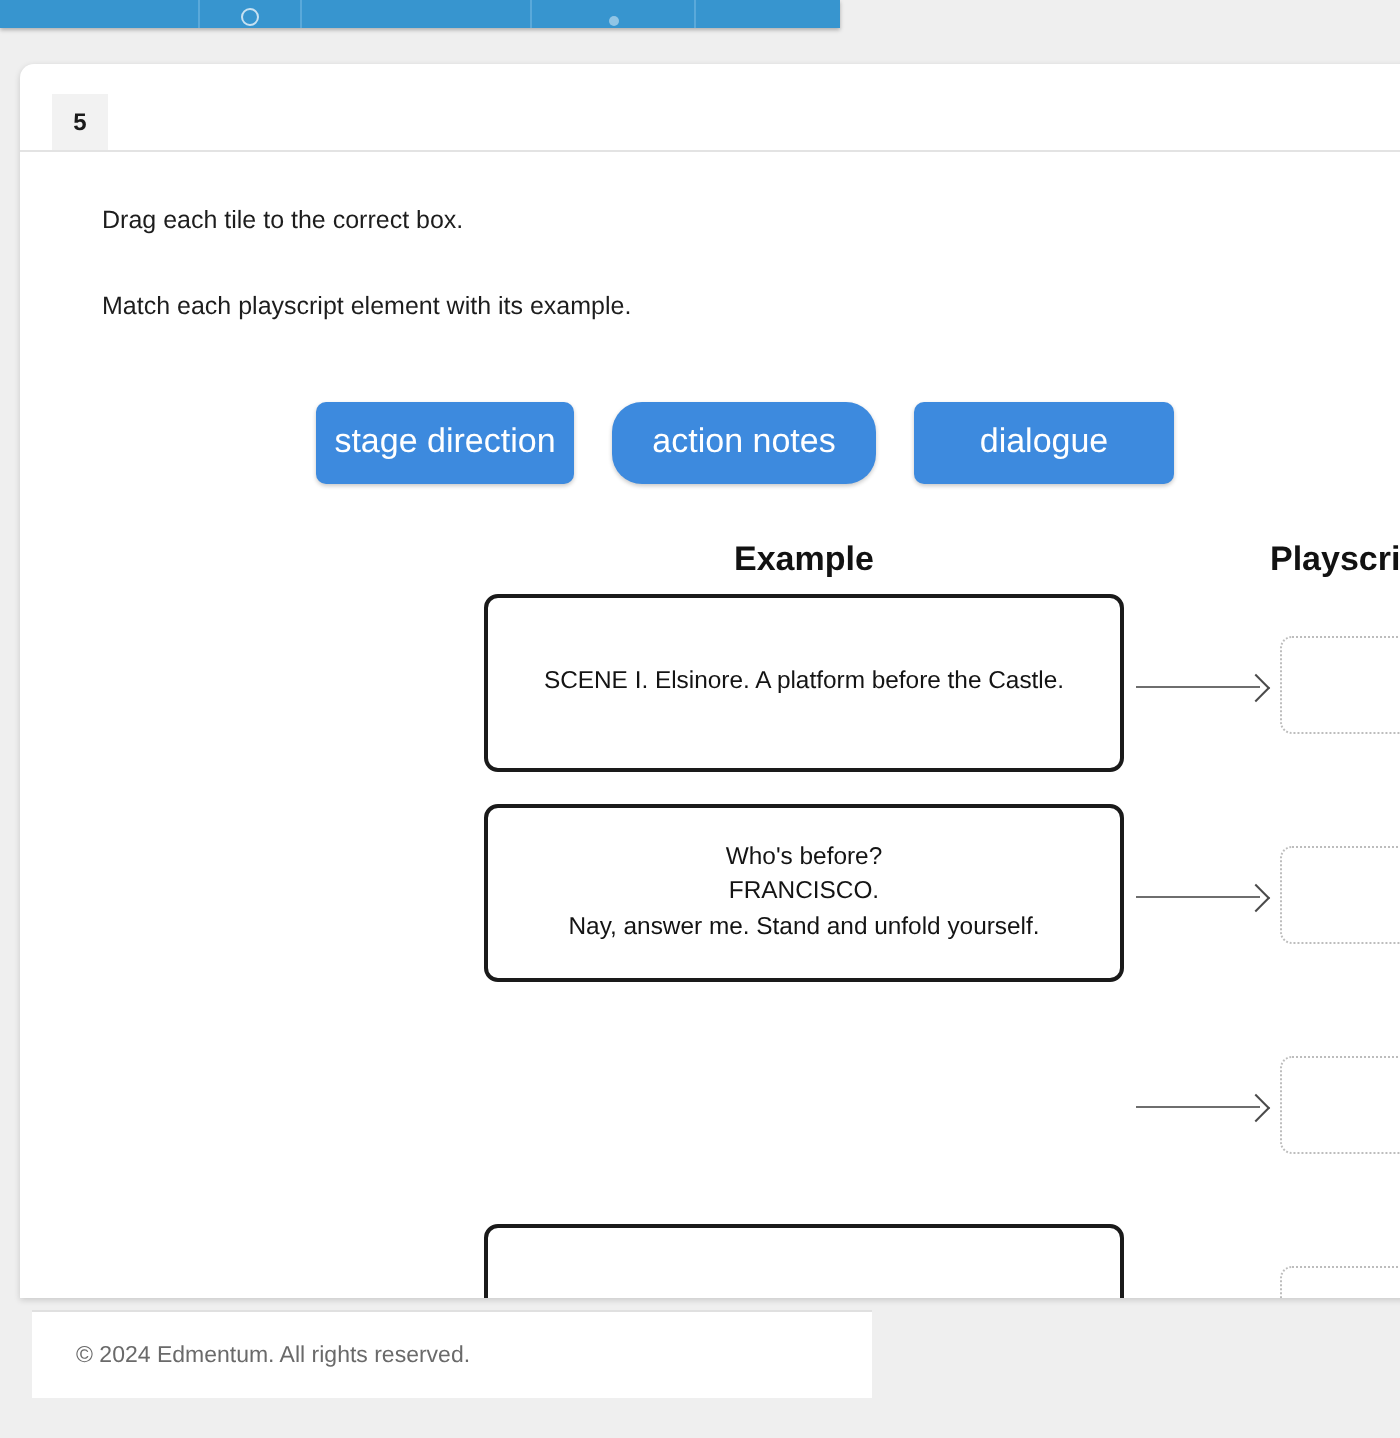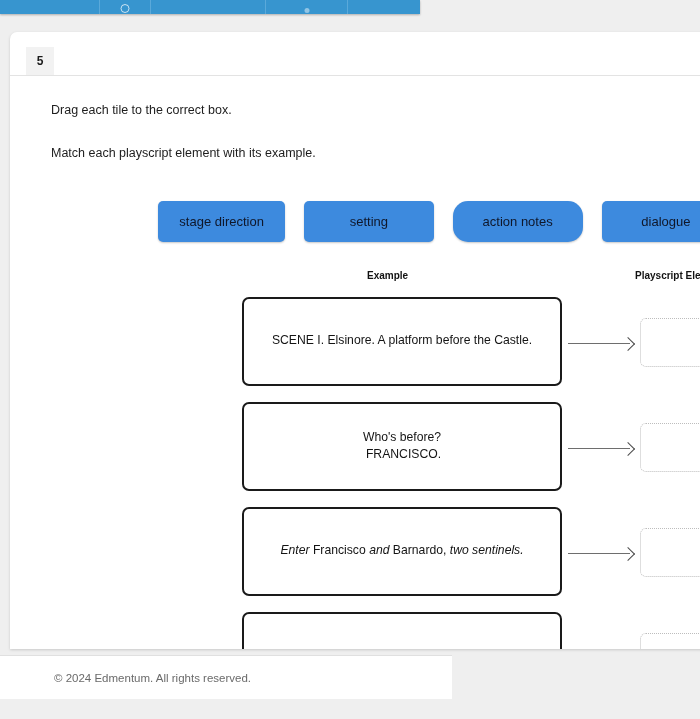--- a/index.html
+++ b/index.html
@@ -118,22 +118,22 @@
 
   
   #tiles {
     margin-top: 39px;
     margin-left: 148px;
     display: flex;
     gap: 19px;
   }
   .tile {
     background: #3d8ade;
-    color: #0f172a;
-    font-size: 13px;
+    color: #ffffff;
+    font-size: 17px;
     border-radius: 5px;
     height: 41px;
     display: flex;
     align-items: center;
     justify-content: center;
     white-space: nowrap;
     box-shadow: 0 1px 2px rgba(0,0,0,0.22);
     cursor: grab;
     user-select: none;
   }
@@ -143,21 +143,21 @@
   .tile-w4 { width: 130px; }
 
   
   #col-headers {
     margin-top: 28px;
     position: relative;
     height: 18px;
   }
   .col-h {
     position: absolute;
-    font-size: 10px;
+    font-size: 17px;
     font-weight: bold;
     color: #121212;
     white-space: nowrap;
   }
   #col-h-example { left: 357px; }
   #col-h-element { left: 625px; }
 
   
   .match-row {
     position: relative;
@@ -172,21 +172,21 @@
     top: 0;
     width: 320px;
     height: 89px;
     border: 2px solid #1a1a1a;
     border-radius: 7px;
     box-sizing: border-box;
     background: #fff;
     display: flex;
     align-items: center;
     justify-content: center;
-    text-align: right;
+    text-align: center;
     padding: 4px 20px;
     font-size: 12.2px;
     color: #141414;
     line-height: 1.45;
   }
   .example-box .etext { display: block; }
   .example-box em { font-style: italic; }
 
   .connector {
     position: absolute;
@@ -222,29 +222,28 @@
     height: 49px;
     border: 1.5px dotted #bdbdbd;
     border-radius: 6px;
     box-sizing: border-box;
     background: #fff;
   }
 
   
   #footer {
     position: absolute;
-    left: 0;
+    left: 16px;
     top: 655px;
     width: 420px;
     height: 43px;
     background: #ffffff;
     border-top: 1px solid #e0e0e0;
     display: flex;
     align-items: center;
-    padding-left: 32px;
   }
   #footer-text {
     margin-left: 22px;
     font-size: 11.5px;
     color: #6a6a6a;
   }
 </style>
 </head>
 <body>
 
@@ -264,21 +263,20 @@
 
   <div id="qtab-row">
     <div id="qtab">5</div>
   </div>
 
   <div class="instr" id="instr1">Drag each tile to the correct box.</div>
   <div class="instr" id="instr2">Match each playscript element with its example.</div>
 
   <div id="tiles">
     <div class="tile tile-w1">stage direction</div>
-    <div class="tile tile-w2">setting</div>
     <div class="tile tile-w3">action notes</div>
     <div class="tile tile-w4">dialogue</div>
   </div>
 
   <div id="col-headers">
     <div class="col-h" id="col-h-example">Example</div>
     <div class="col-h" id="col-h-element">Playscript Element</div>
   </div>
 
   <div class="match-row first">
@@ -290,33 +288,31 @@
       <span class="c-head"></span>
     </div>
     <div class="drop-box"></div>
   </div>
 
   <div class="match-row">
     <div class="example-box">
       <span>
         <span class="etext">Who's before?</span>
         <span class="etext">FRANCISCO.</span>
+        <span class="etext">Nay, answer me. Stand and unfold yourself.</span>
       </span>
     </div>
     <div class="connector">
       <span class="c-line"></span>
       <span class="c-head"></span>
     </div>
     <div class="drop-box"></div>
   </div>
 
   <div class="match-row">
-    <div class="example-box">
-      <span class="etext"><em>Enter</em> Francisco <em>and</em> Barnardo, <em>two sentinels.</em></span>
-    </div>
     <div class="connector">
       <span class="c-line"></span>
       <span class="c-head"></span>
     </div>
     <div class="drop-box"></div>
   </div>
 
   <div class="match-row">
     <div class="example-box">
       <span class="etext"></span>

